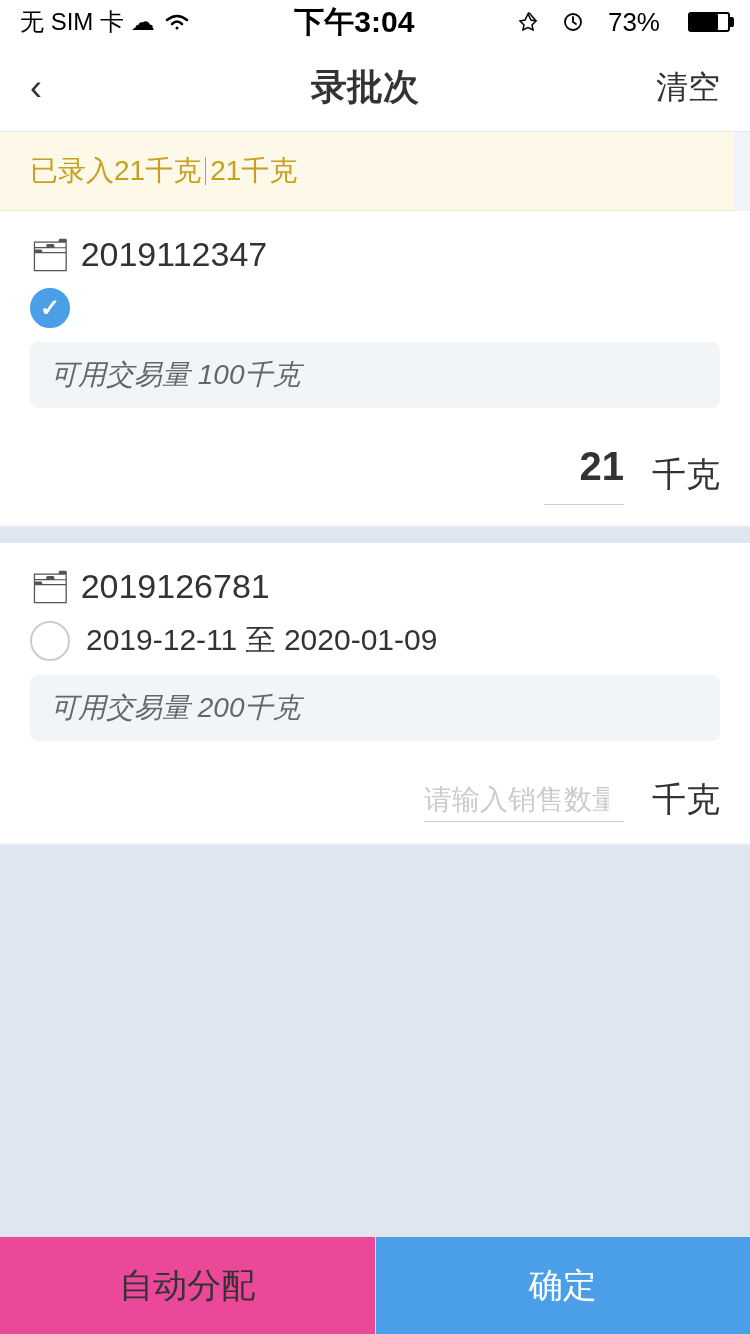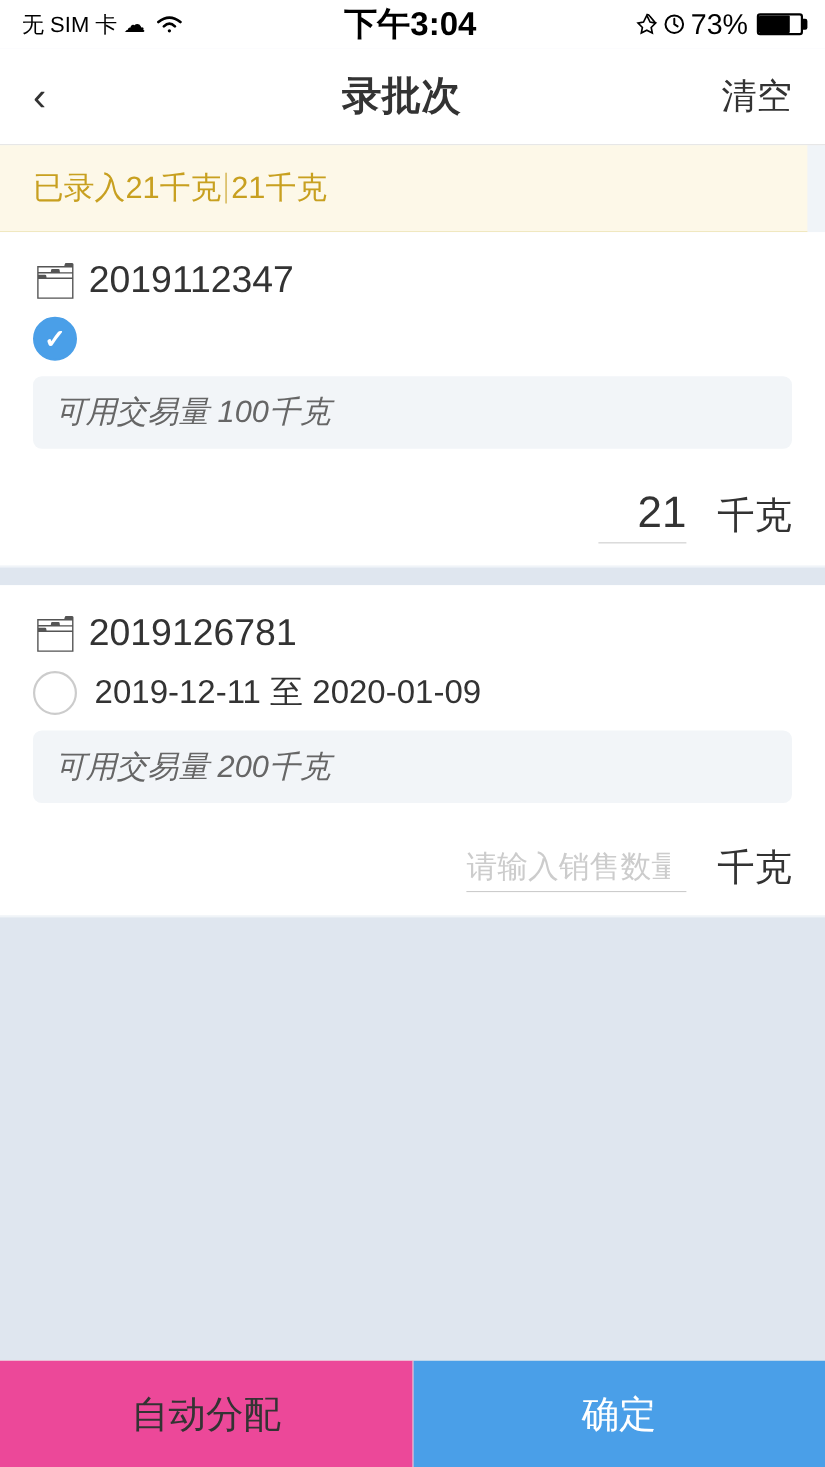--- a/index.html
+++ b/index.html
@@ -20,32 +20,32 @@
       display: flex;
       align-items: center;
       justify-content: space-between;
       padding: 0 20px;
       font-size: 28px;
     }
     .status-left {
       display: flex;
       align-items: center;
       gap: 8px;
-      font-size: 20px;
+      font-size: 24px;
       color: #000;
     }
     .status-center {
       font-size: 30px;
       font-weight: 600;
       color: #000;
     }
     .status-right {
       display: flex;
       align-items: center;
-      gap: 4px;
+      gap: 24px;
       font-size: 26px;
       color: #000;
     }
     .battery-icon {
       display: inline-block;
       width: 42px;
       height: 20px;
       border: 2px solid #000;
       border-radius: 3px;
       position: relative;
@@ -207,23 +207,23 @@
       width: 200px;
       padding-bottom: 4px;
     }
     .qty-input::placeholder {
       color: #ccc;
       font-size: 28px;
     }
     .qty-value {
       font-size: 40px;
       color: #333;
-      font-weight: 400;
+      font-weight: 700;
       text-align: right;
-      padding-bottom: 4px;
+      padding-bottom: 15px;
       border-bottom: 1px solid #ccc;
       min-width: 80px;
     }
     .qty-unit {
       font-size: 34px;
       color: #333;
       margin-left: 12px;
     }
 
     

